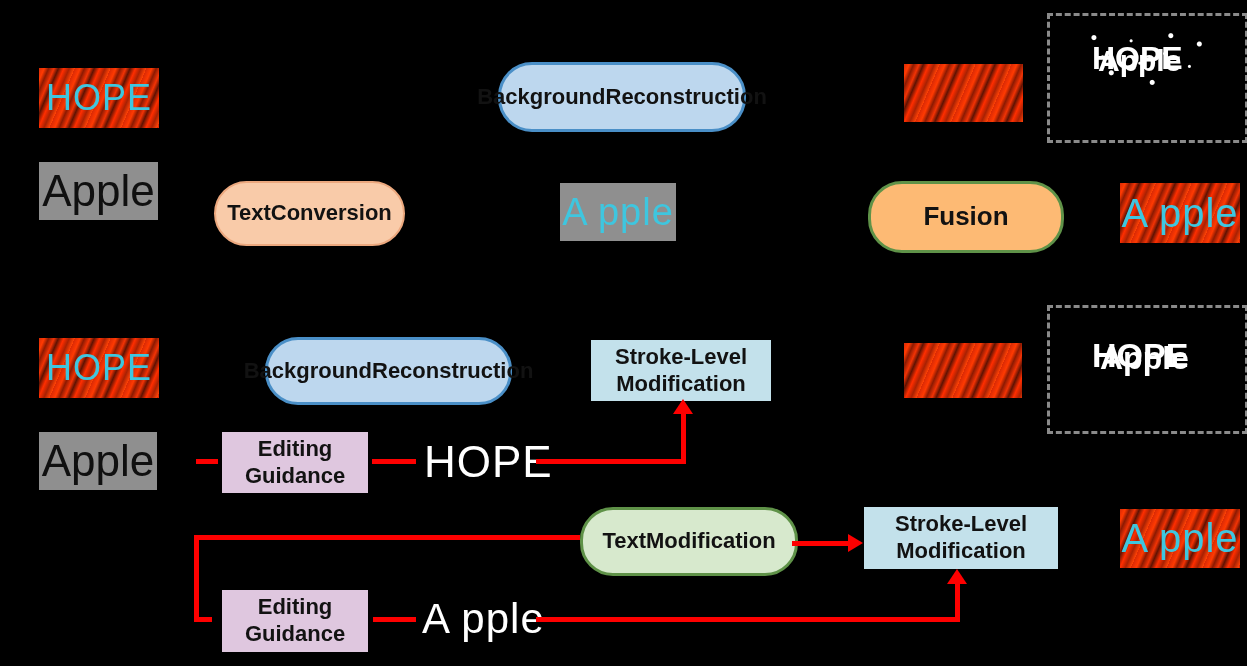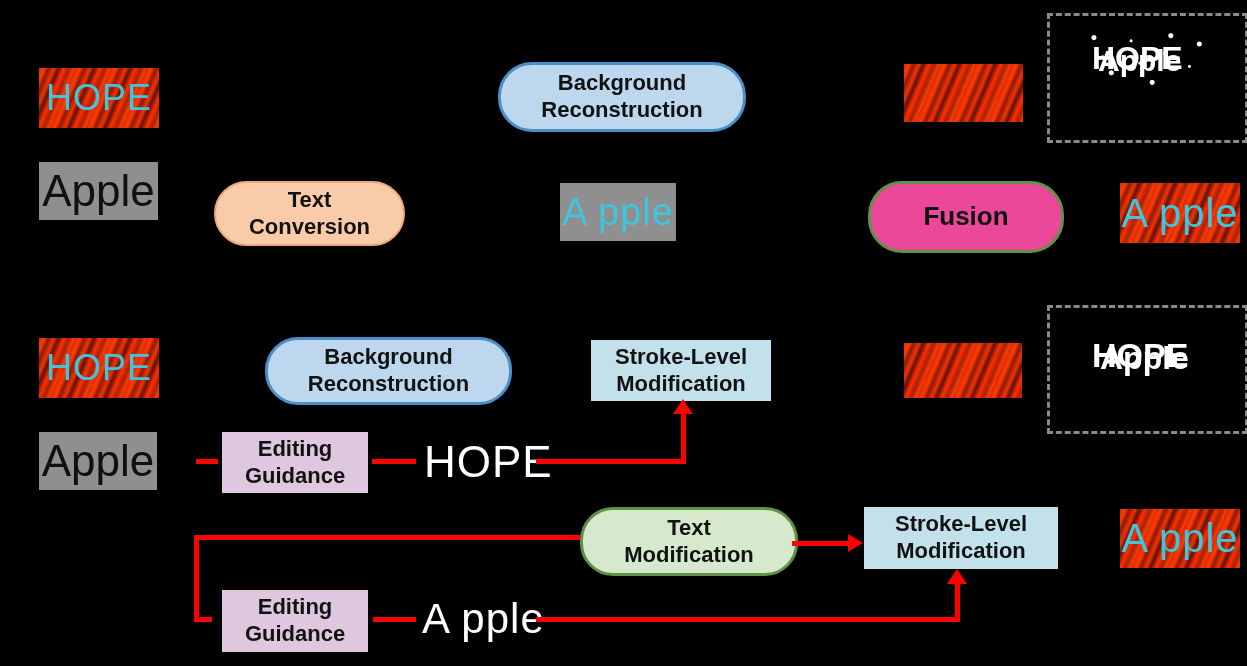--- a/index.html
+++ b/index.html
@@ -1,21 +1,21 @@
 <!DOCTYPE html>
 <html><head>
 <meta charset="utf-8">
 <style>
   html,body{margin:0;padding:0;background:#000;}
   #canvas{
     position:relative; width:1247px; height:666px; background:#000;
     font-family:"Liberation Sans", sans-serif; overflow:hidden;
   }
   .pill{
-    position:absolute; display:flex; flex-direction:column;
+    position:absolute; display:flex; 
     align-items:center; justify-content:center;
     font-weight:700; color:#121212; text-align:center; line-height:1.22;
   }
   .rectbox{
     position:absolute; display:flex; flex-direction:column;
     align-items:center; justify-content:center;
     font-weight:700; color:#121212; text-align:center; line-height:1.22;
   }
   .sample{
     position:absolute; display:flex; align-items:center; justify-content:center;
@@ -95,21 +95,21 @@
   <div class="sample red-tex" style="left:904px;top:64px;width:119px;height:58px;"></div>
 
   <div class="dashed-box" style="left:1047px;top:13px;width:195px;height:124px;">
     <div class="mask noisy" style="left:34px;top:12px;width:124px;height:64px;">
       <span style="font-size:30px;left:14px;top:16px;">Apple</span>
       <span style="font-size:32px;left:8px;top:12px;">HOPE</span>
     </div>
   </div>
 
   <div class="pill" style="left:868px;top:181px;width:190px;height:66px;border-radius:34px;
-       background:#ec4899;border:3px solid #5f9248;font-size:26px;">
+       background:#fdba74;border:3px solid #5f9248;font-size:26px;">
     <span>Fusion</span>
   </div>
 
   <div class="sample red-tex" style="left:1120px;top:183px;width:120px;height:60px;">
     <span class="cyan-word" style="font-size:40px;">A pple</span>
   </div>
 
   <div class="sample red-tex" style="left:39px;top:338px;width:120px;height:60px;">
     <span class="cyan-word" style="font-size:36px;">HOPE</span>
   </div>

